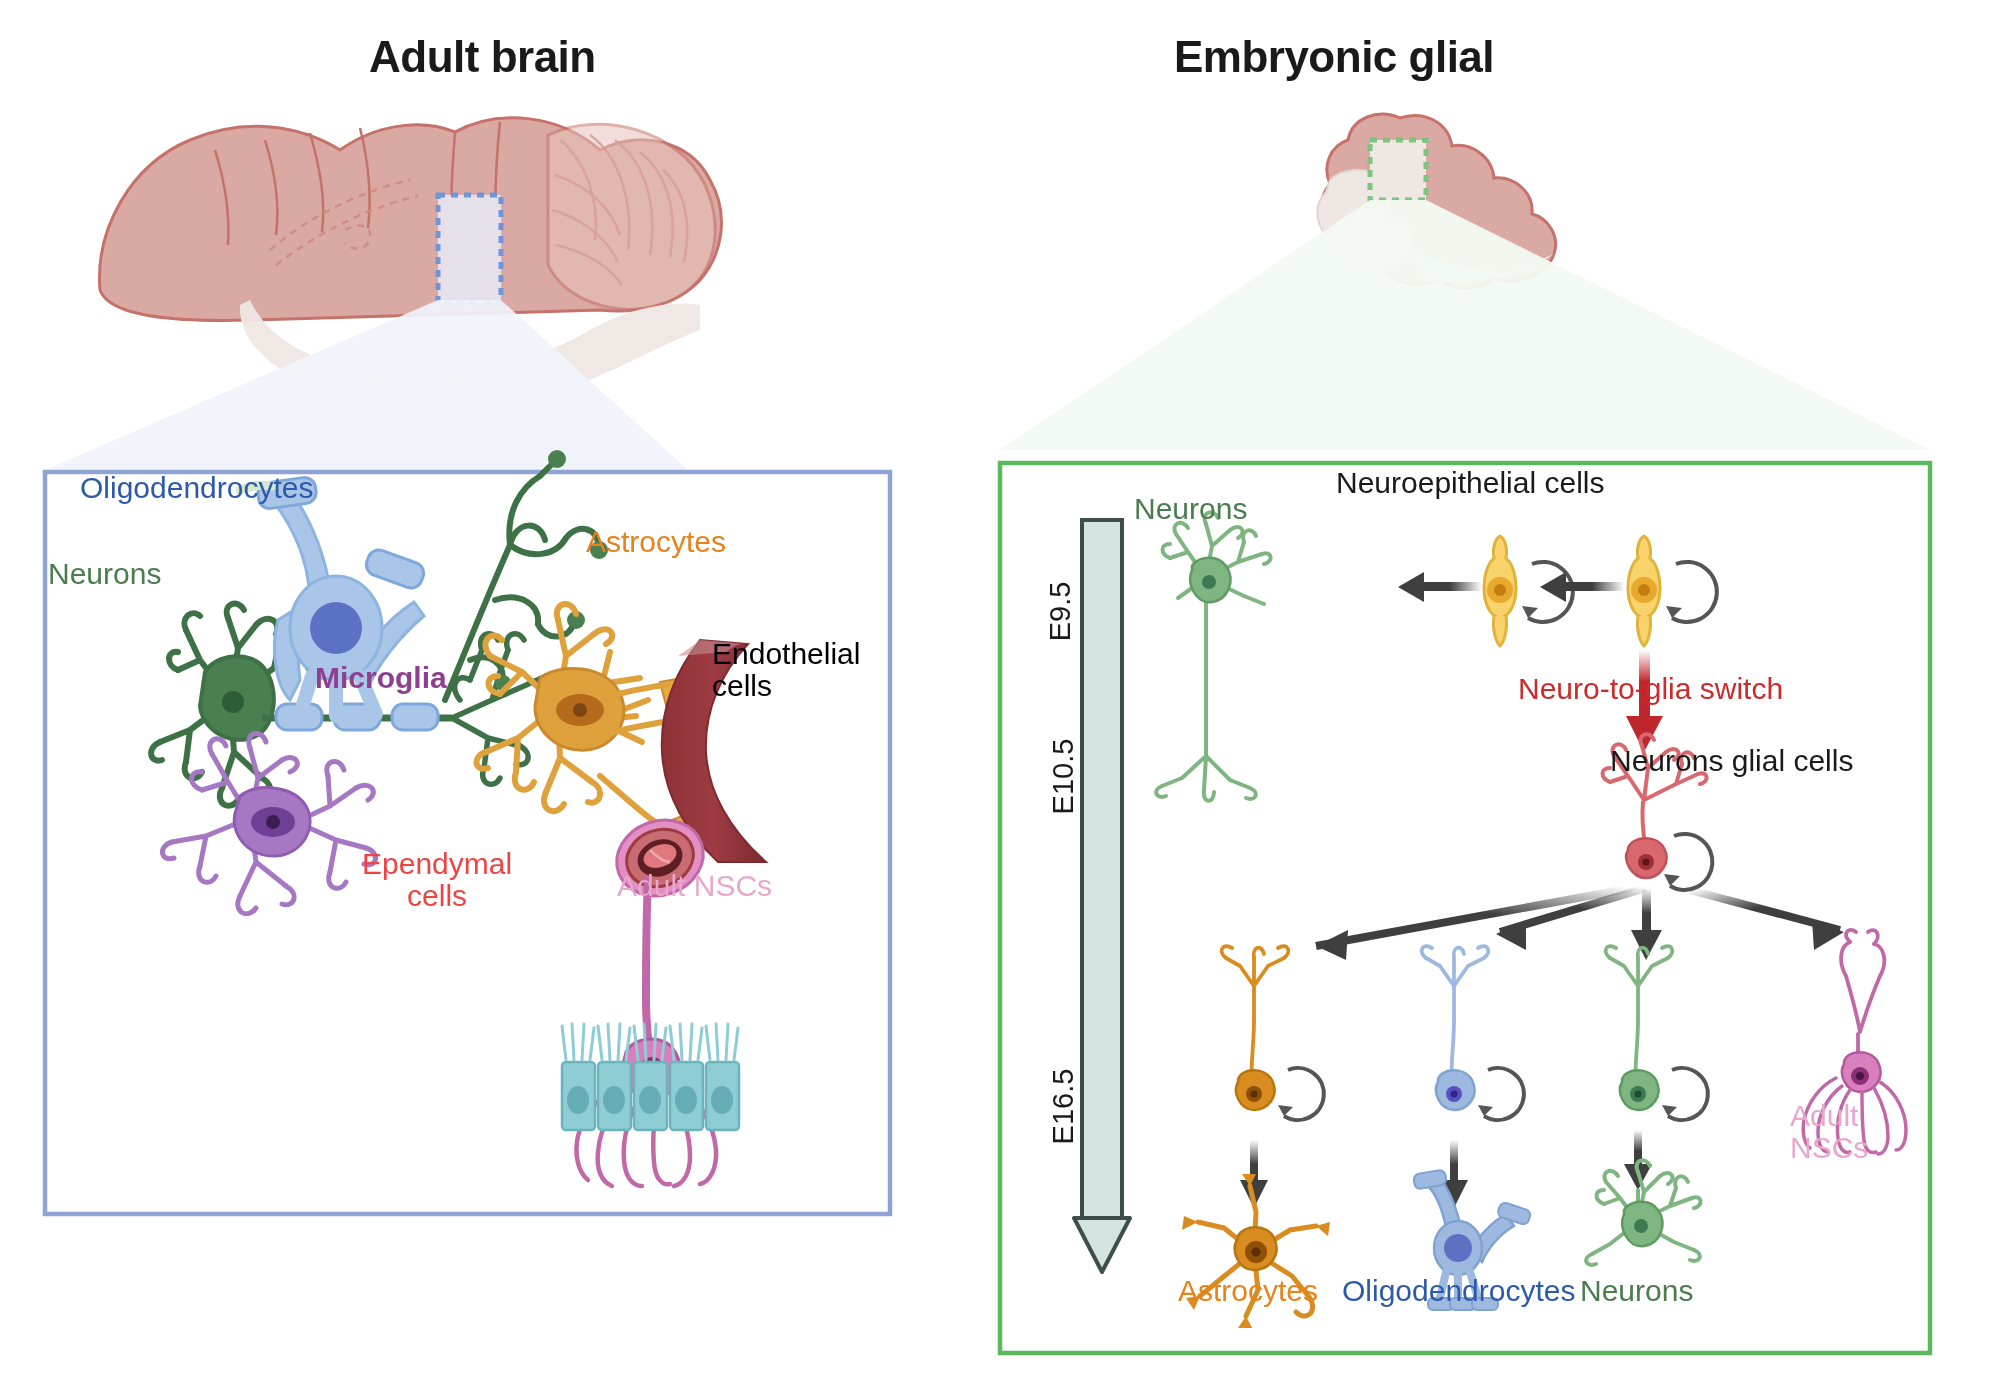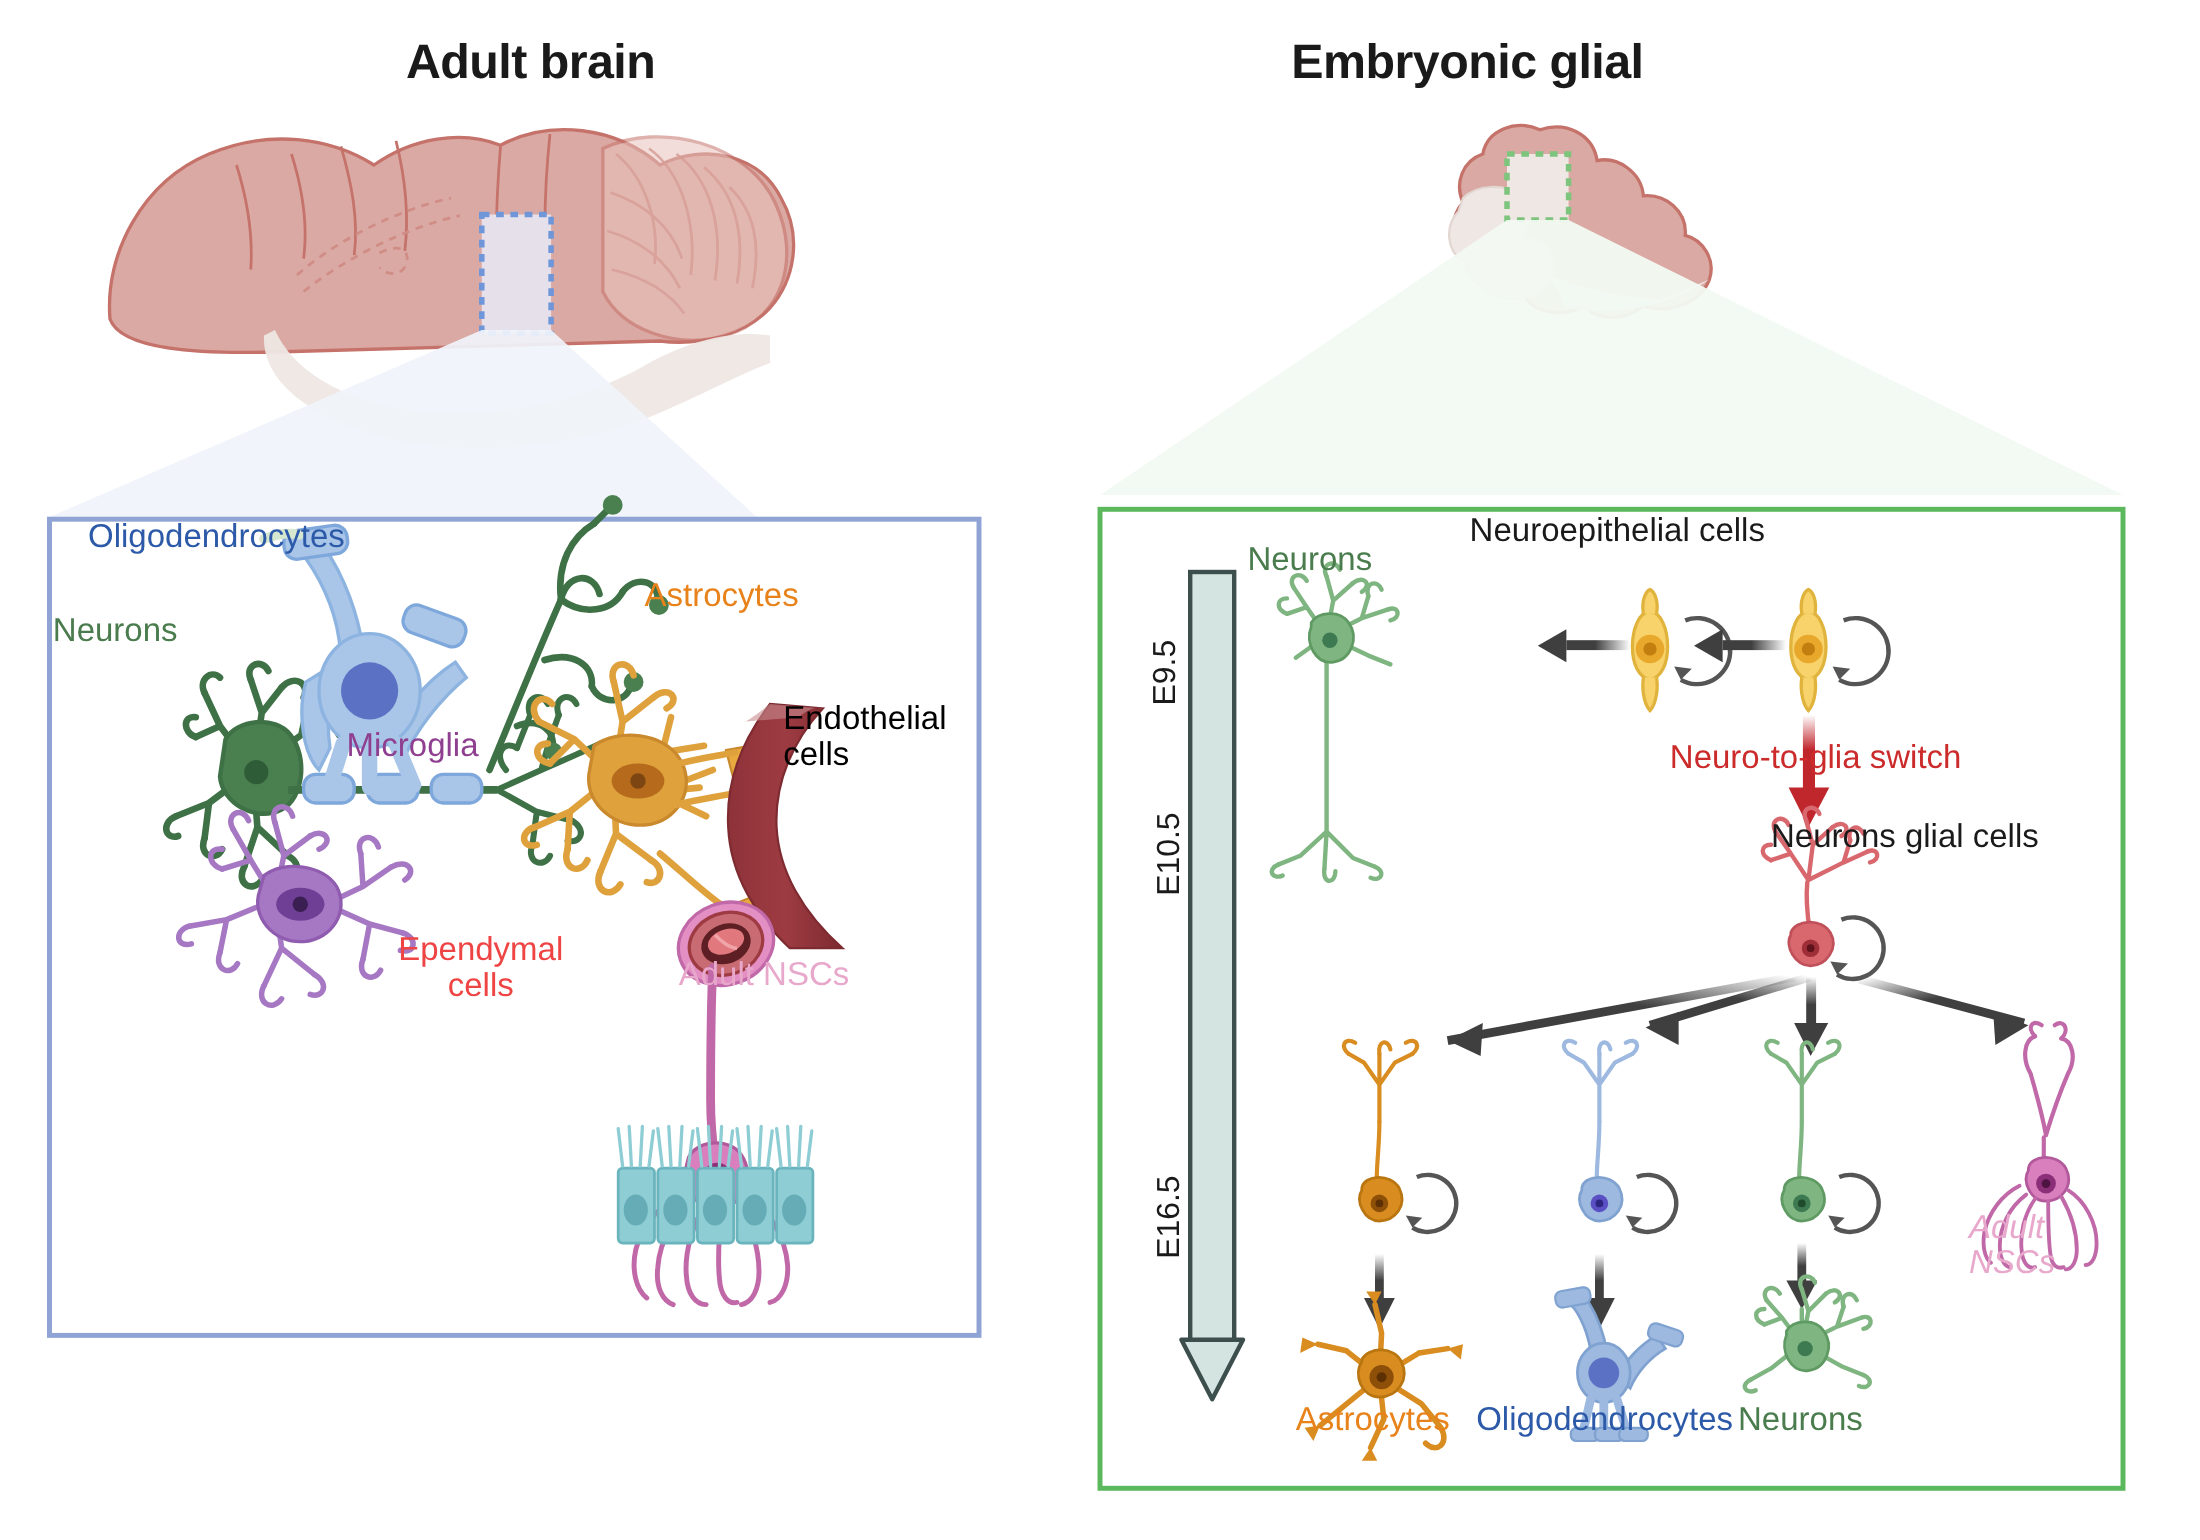--- a/index.html
+++ b/index.html
@@ -526,21 +526,21 @@
     <path d="M1638,1244 L1638,1190"></path>
   </g>
   <path d="M1624,1210 C1630,1200 1650,1198 1658,1210 C1668,1224 1660,1244 1644,1246
            C1628,1248 1618,1228 1624,1214 Z" fill="#7fb580" stroke="#5f9a63" stroke-width="2.5"></path>
   <circle cx="1641" cy="1226" r="7" fill="#3d7a51"></circle>
 </svg>
 
 <div class="label" style="left:80px; top:472px; color:#2d5aa8;">Oligodendrocytes</div>
 <div class="label" style="left:48px; top:558px; color:#4a7c4e;">Neurons</div>
 <div class="label" style="left:586px; top:526px; color:#e8821a;">Astrocytes</div>
-<div class="label" style="left:315px; top:662px; color:#8f3f8f;">Microglia</div>
+<div class="label" style="left:315px; top:662px; color:#8f3f8f;font-weight:bold;">Microglia</div>
 <div class="label" style="left:712px; top:638px; color:#000000;">
   <span>Endothelial</span><br>
   <span>cells</span>
 </div>
 <div class="label" style="left:617px; top:870px; color:#e8a8cc;">Adult NSCs</div>
 <div class="label" style="left:362px; top:848px; color:#ef4444; text-align:center;">
   <span>Ependymal</span><br>
   <span>cells</span>
 </div>
 
@@ -550,16 +550,16 @@
 
 <div class="label" style="left:1134px; top:493px; color:#4a7c4e;">Neurons</div>
 <div class="label" style="left:1336px; top:467px; color:#1a1a1a;">Neuroepithelial cells</div>
 <div class="label" style="left:1518px; top:637px; color:#cc2b2b;margin-top:36px;">Neuro-to-glia switch</div>
 <div class="label" style="left:1610px; top:745px; color:#1a1a1a;">Neurons glial cells</div>
 
 <div class="label" style="left:1178px; top:1275px; color:#e8821a;">Astrocytes</div>
 <div class="label" style="left:1342px; top:1275px; color:#2d5aa8;">Oligodendrocytes</div>
 <div class="label" style="left:1580px; top:1275px; color:#4a7c4e;">Neurons</div>
 
-<div class="label" style="left:1790px; top:1100px; color:#e8a8cc;font-style:italic;">
+<div class="label" style="left:1790px; top:1100px; color:#e8a8cc;">
   <span>Adult</span><br>
   <span>NSCs</span>
 </div>
 
 </body></html>

